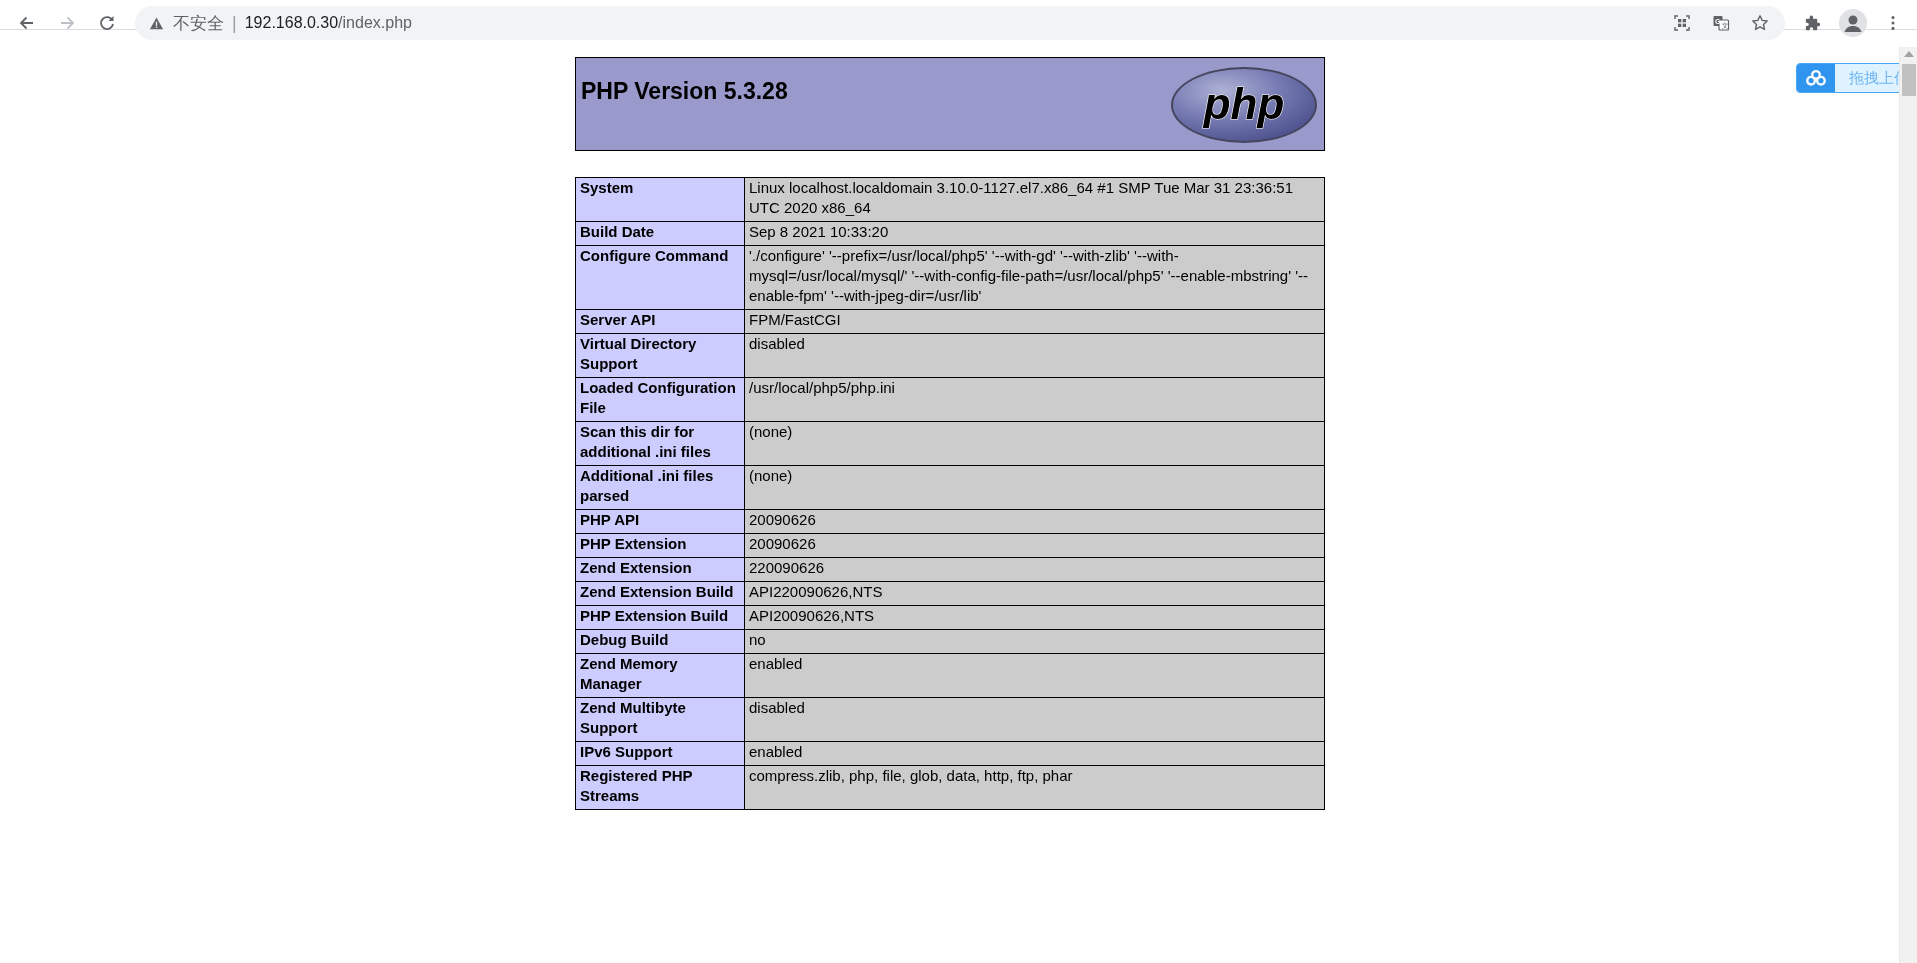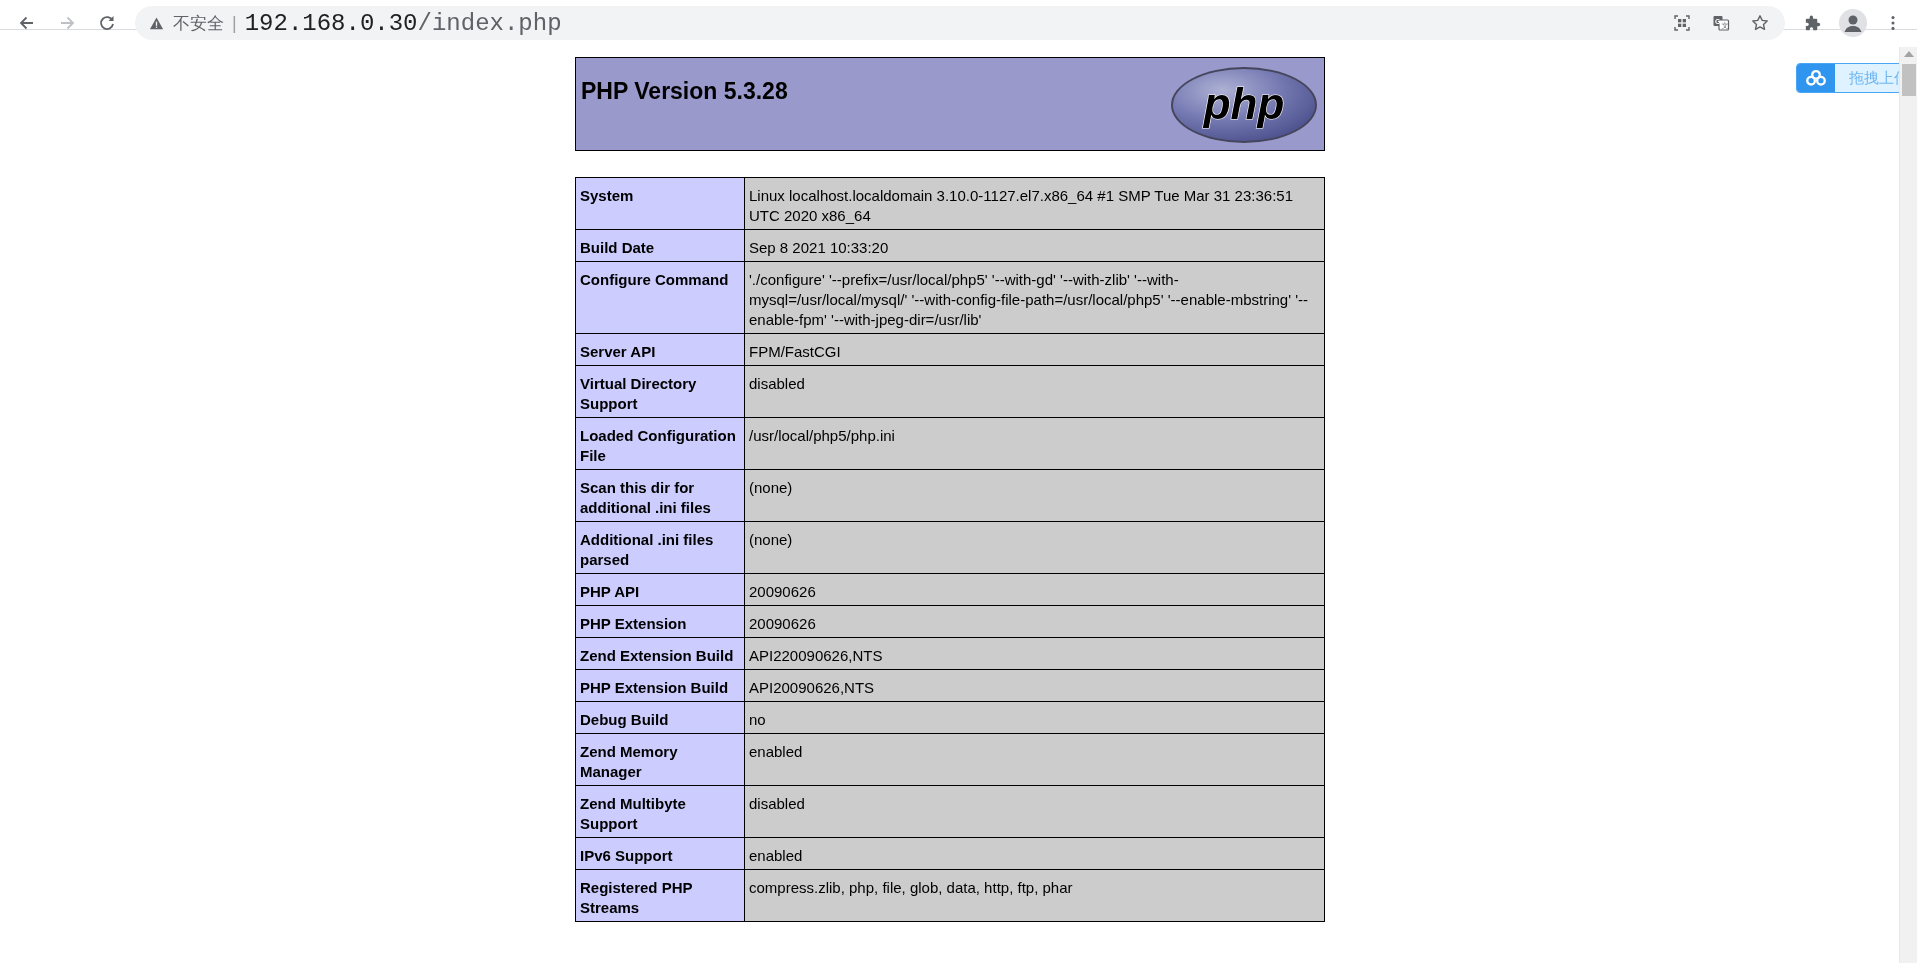--- a/index.html
+++ b/index.html
@@ -9,36 +9,36 @@
   
   .loadbar { position: absolute; top: 0; left: 0; width: 1917px; height: 3px; }
   .loadbar .seg { position: absolute; top: 0; height: 2px; background: #1a73e8; }
   .toolbar { position: absolute; top: 0; left: 0; width: 1917px; height: 30px; background: #ffffff; border-bottom: 1px solid #dadce0; }
   .nav-btn { position: absolute; top: 8px; width: 30px; height: 30px; display: flex; align-items: center; justify-content: center; cursor: pointer; }
   .nav-btn svg { width: 20px; height: 20px; }
   .omnibox { position: absolute; top: 6px; left: 135px; width: 1650px; height: 34px; background: #f1f3f4; border-radius: 17px; display: flex; align-items: center; }
   .omni-warn { margin-left: 14px; width: 16px; height: 16px; display: flex; align-items: center; }
   .omni-insecure { margin-left: 8px; font-size: 17px; color: #5f6368; }
   .omni-sep { margin: 0 8px; font-size: 18px; color: #9aa0a6; }
-  .omni-url { font-size: 24px; color: #202124; font-family: Liberation Mono, monospace; }
+  .omni-url { font-size: 16px; color: #202124; }
   .omni-url .path { color: #5f6368; }
   .omni-icons { position: absolute; right: 0; top: 0; height: 34px; display: flex; align-items: center; }
   .omni-icon { width: 34px; height: 34px; display: flex; align-items: center; justify-content: center; margin-left: 5px; cursor: pointer; }
   .omni-icon svg { width: 18px; height: 18px; }
   .tb-icon { position: absolute; top: 8px; width: 30px; height: 30px; display: flex; align-items: center; justify-content: center; cursor: pointer; }
   .avatar { width: 28px; height: 28px; border-radius: 50%; background: #dfe1e5; display: flex; align-items: center; justify-content: center; overflow: hidden; }
 
   
   .viewport { position: absolute; top: 47px; left: 0; width: 1899px; height: 916px; background: #fff; overflow: hidden; border-radius: 22px; }
   .php-header { position: absolute; left: 575px; top: 10px; width: 750px; height: 94px; background: #9999cc; border: 1px solid #000; }
   .php-title { position: absolute; left: 5px; top: 20px; font-family: "Liberation Sans", sans-serif; font-weight: bold; font-size: 23px; color: #000; }
   .php-logo { position: absolute; right: 5px; top: 7px; width: 150px; height: 80px; }
 
   table.info { position: absolute; left: 575px; top: 130px; width: 750px; border-collapse: collapse; font-size: 15px; line-height: 20px; color: #000; }
-  table.info td { border: 1px solid #000; vertical-align: top; padding: 8px 4px 3px 4px; }
+  table.info td { border: 1px solid #000; vertical-align: top; padding: 0 4px 3px 4px; }
   table.info td.e { background: #ccccff; font-weight: bold; width: 169px; }
   table.info td.v { background: #cccccc; }
 
   
   .scrollbar { position: absolute; top: 47px; right: 0; width: 18px; height: 916px; background: #f1f1f1; border-left: 1px solid #e8e8e8; }
   .scroll-up { position: absolute; top: 4px; left: 4px; width: 0; height: 0; border-left: 5px solid transparent; border-right: 5px solid transparent; border-bottom: 6px solid #a3a3a3; }
   .scroll-thumb { position: absolute; top: 17px; left: 2px; width: 14px; height: 32px; background: #c1c1c1; }
 
   
   .upload-widget { position: absolute; top: 63px; left: 1796px; width: 130px; height: 30px; border-radius: 4px; background: #dff2ff; border: 1px solid #4aa6f5; display: flex; overflow: hidden; cursor: pointer; }
@@ -184,20 +184,24 @@
         </tr>
         <tr>
           <td class="e">PHP API</td>
           <td class="v">20090626</td>
         </tr>
         <tr>
           <td class="e">PHP Extension</td>
           <td class="v">20090626</td>
         </tr>
         <tr>
+          <td class="e">Zend Extension</td>
+          <td class="v">220090626</td>
+        </tr>
+        <tr>
           <td class="e">Zend Extension Build</td>
           <td class="v">API220090626,NTS</td>
         </tr>
         <tr>
           <td class="e">PHP Extension Build</td>
           <td class="v">API20090626,NTS</td>
         </tr>
         <tr>
           <td class="e">Debug Build</td>
           <td class="v">no</td>

